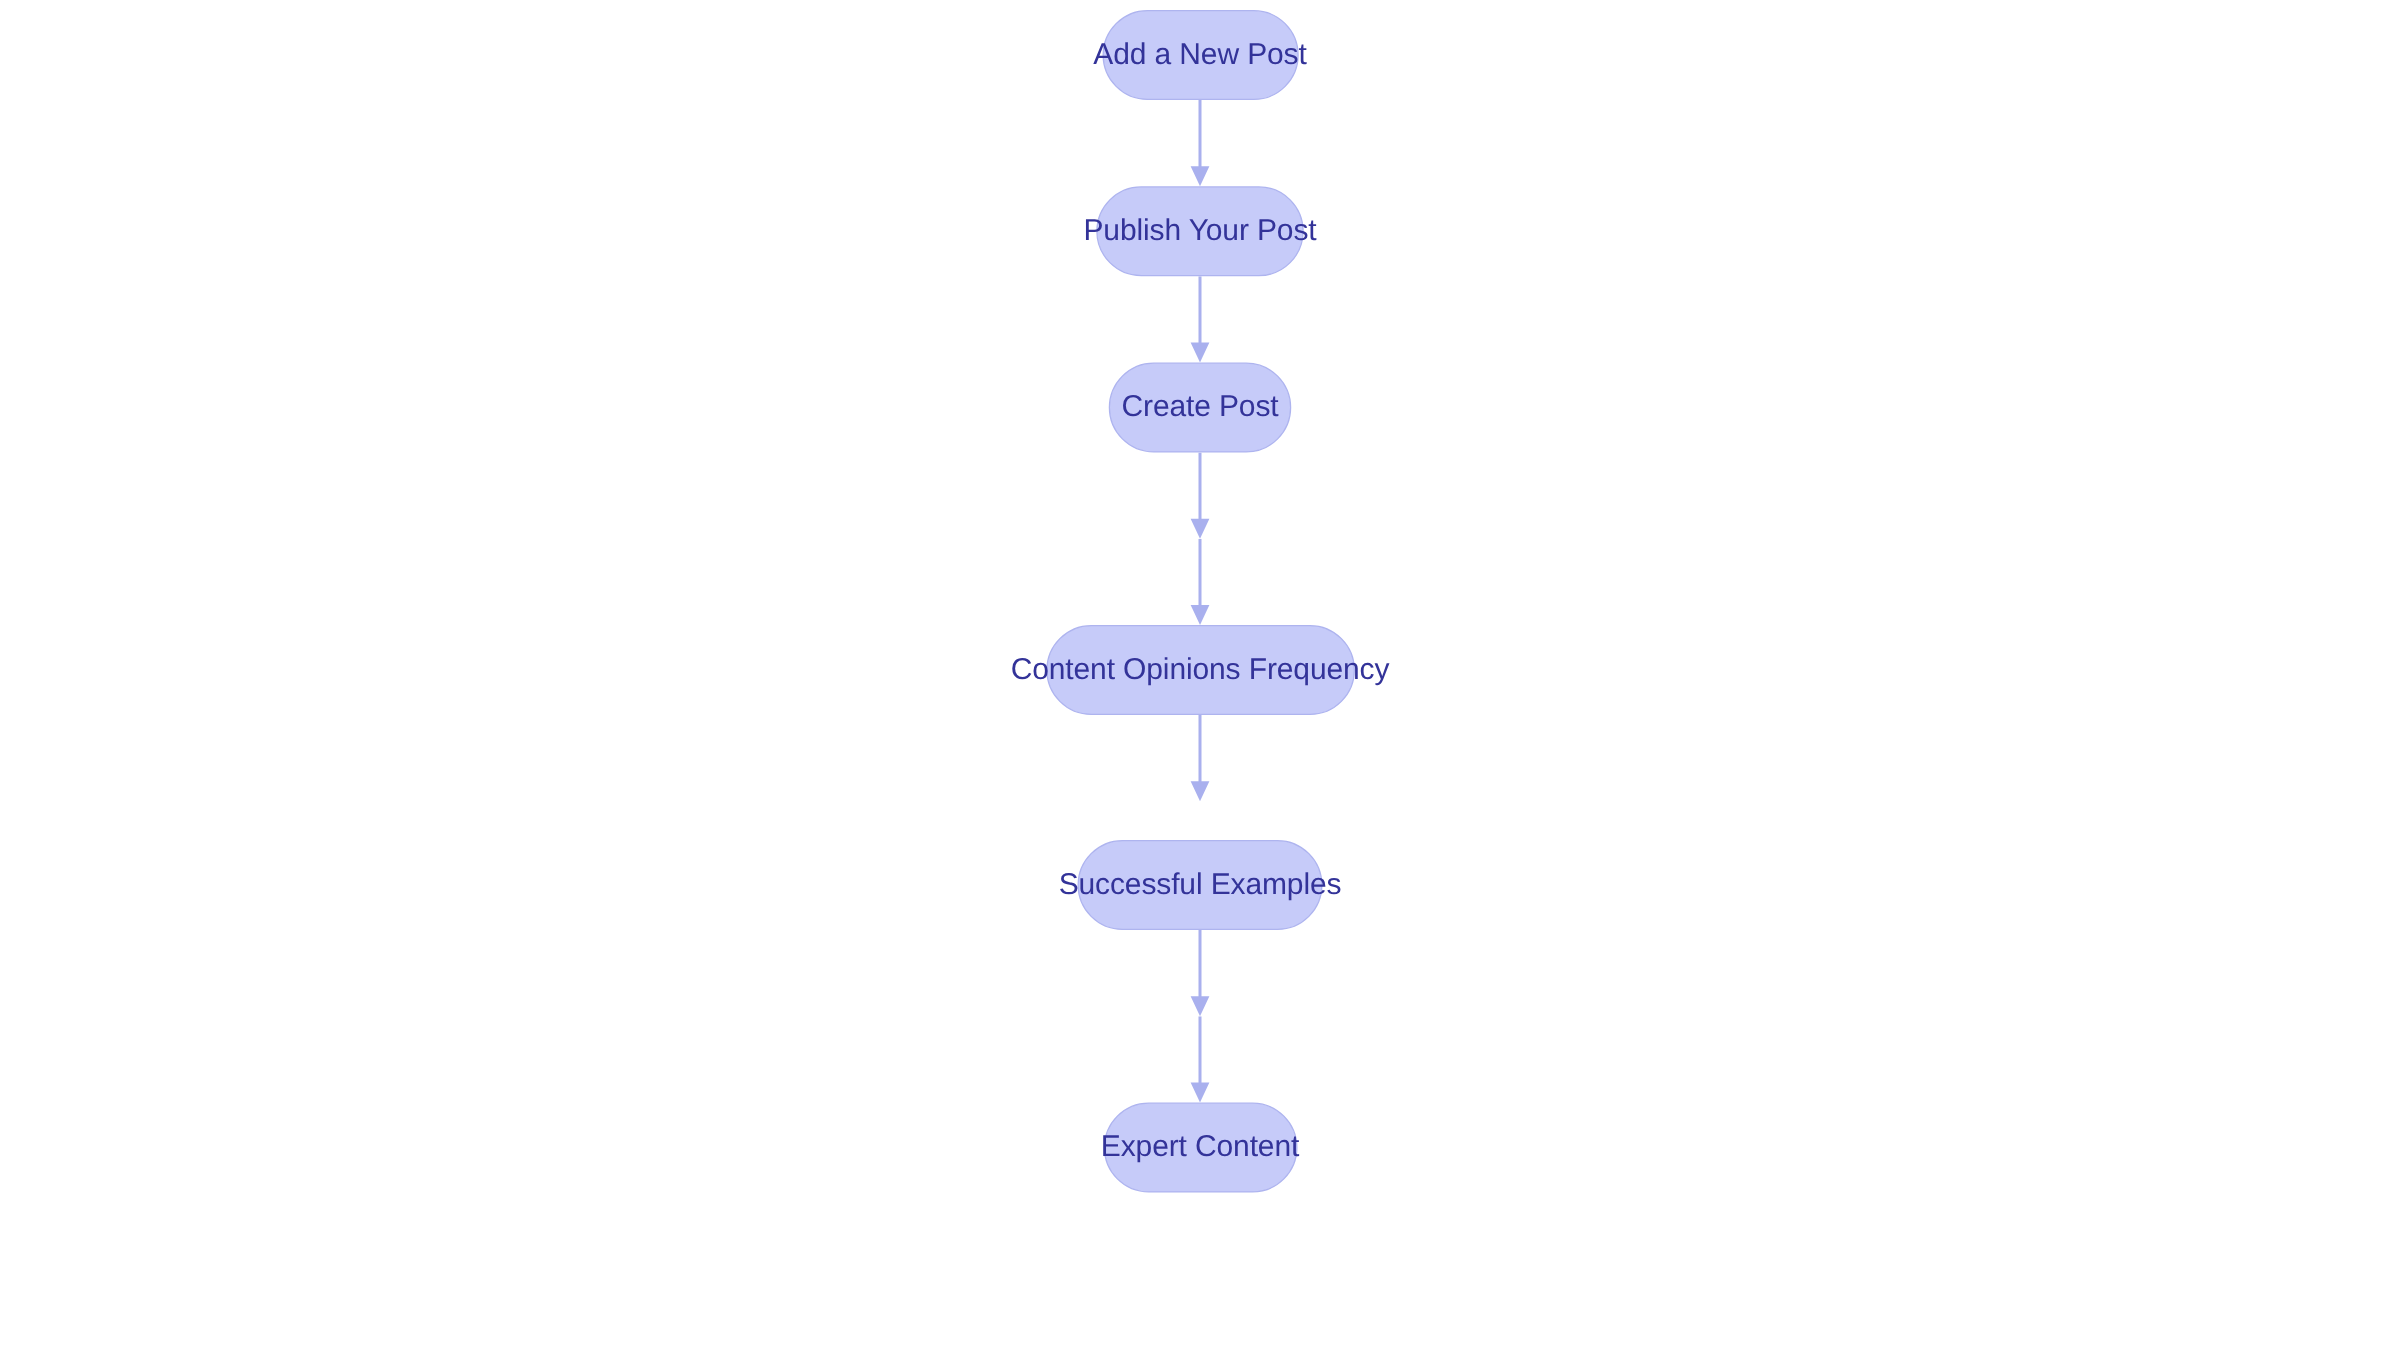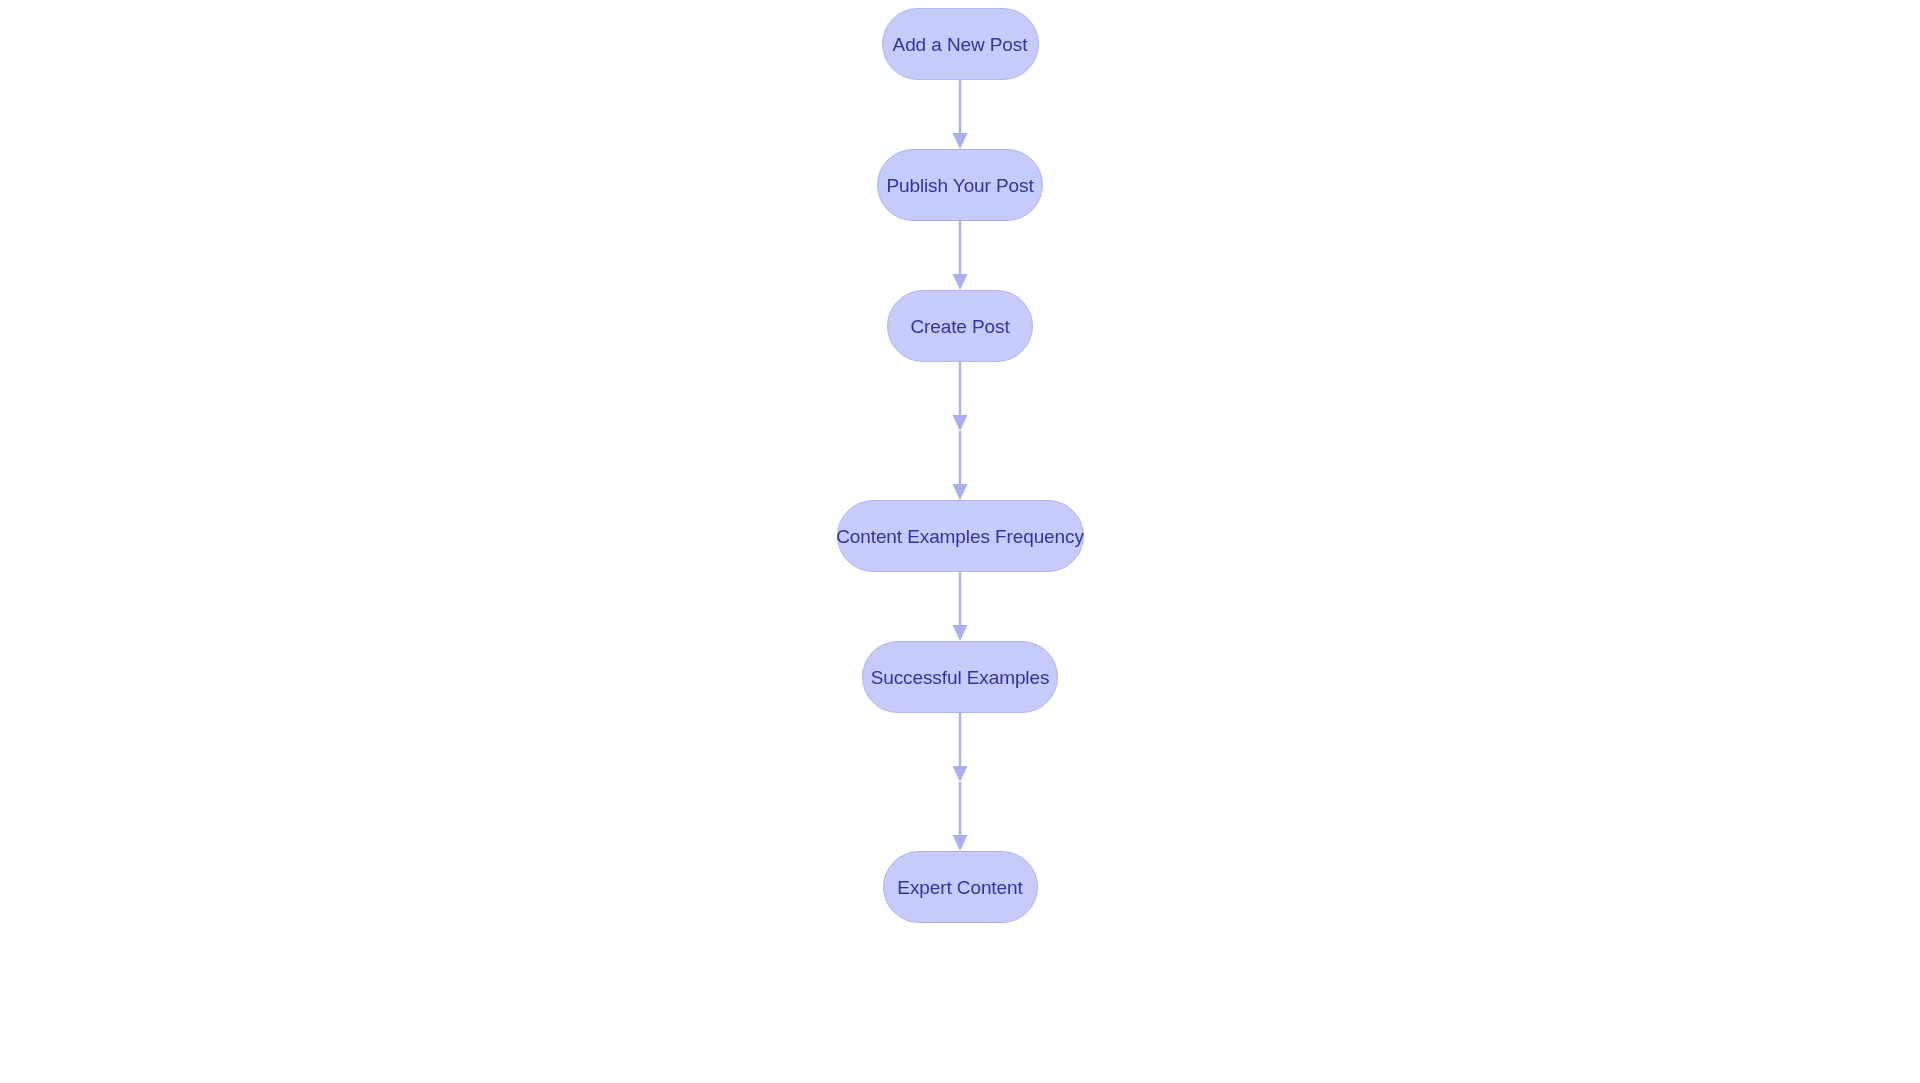--- a/index.html
+++ b/index.html
@@ -49,21 +49,21 @@
     display: flex;
     align-items: center;
     justify-content: center;
     padding: 0 28px;
     flex: 0 0 auto;
   }
 
   .flow-node-label {
     color: #333399;
     font-family: "Liberation Sans", sans-serif;
-    font-size: 19px;
+    font-size: 24px;
     font-weight: 400;
     letter-spacing: -0.1px;
     line-height: 1;
     white-space: nowrap;
     text-align: right;
   }
 
   .flow-connector {
     width: 24px;
     height: 69px;
@@ -112,29 +112,29 @@
       <svg class="flow-connector" viewBox="0 0 24 69" width="24" height="69">
         <line class="conn-line" x1="12" y1="0" x2="12" y2="56"></line>
         <polygon class="conn-head" points="4.5,53 19.5,53 12,69"></polygon>
       </svg>
       <svg class="flow-connector" viewBox="0 0 24 69" width="24" height="69">
         <line class="conn-line" x1="12" y1="0" x2="12" y2="56"></line>
         <polygon class="conn-head" points="4.5,53 19.5,53 12,69"></polygon>
       </svg>
       <div class="node-row">
         <div class="flow-node" style="width: 247px;">
-          <span class="flow-node-label">Content Examples Frequency</span>
+          <span class="flow-node-label">Content Opinions Frequency</span>
         </div>
       </div>
       <svg class="flow-connector" viewBox="0 0 24 69" width="24" height="69">
         <line class="conn-line" x1="12" y1="0" x2="12" y2="56"></line>
         <polygon class="conn-head" points="4.5,53 19.5,53 12,69"></polygon>
       </svg>
       <div class="node-row">
-        <div class="flow-node" style="width: 196px;">
+        <div class="flow-node" style="width: 196px; margin-top: 31px;">
           <span class="flow-node-label">Successful Examples</span>
         </div>
       </div>
       <svg class="flow-connector" viewBox="0 0 24 69" width="24" height="69">
         <line class="conn-line" x1="12" y1="0" x2="12" y2="56"></line>
         <polygon class="conn-head" points="4.5,53 19.5,53 12,69"></polygon>
       </svg>
       <svg class="flow-connector" viewBox="0 0 24 69" width="24" height="69">
         <line class="conn-line" x1="12" y1="0" x2="12" y2="56"></line>
         <polygon class="conn-head" points="4.5,53 19.5,53 12,69"></polygon>

